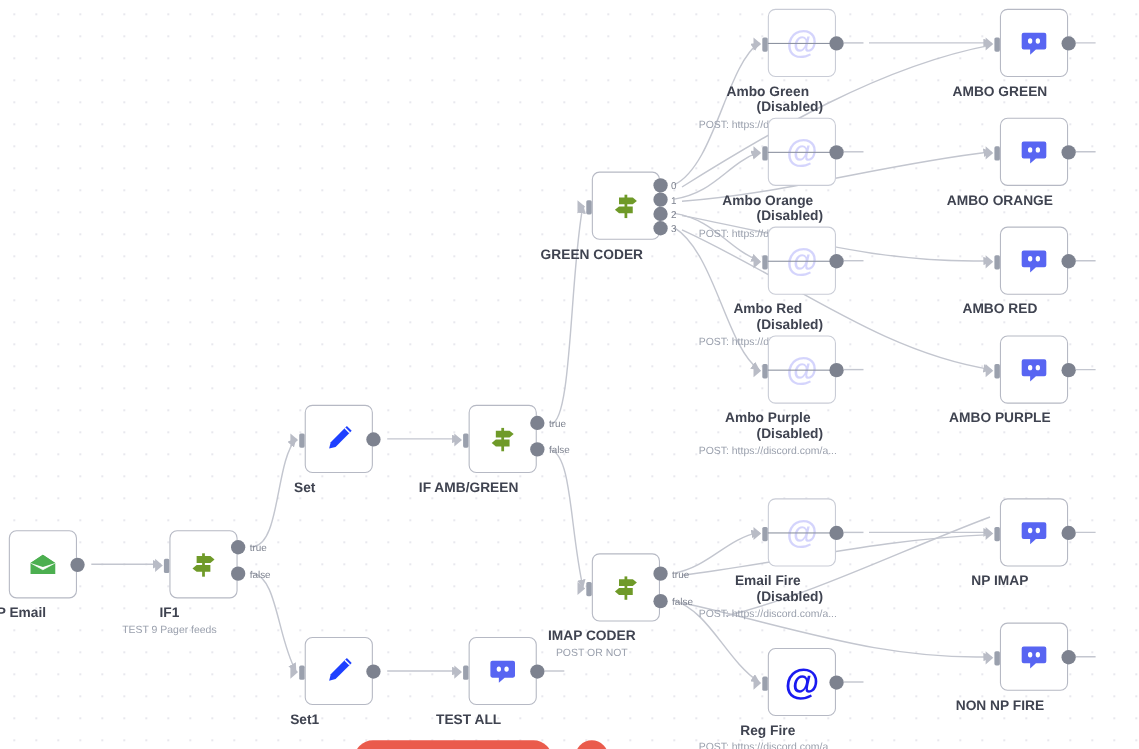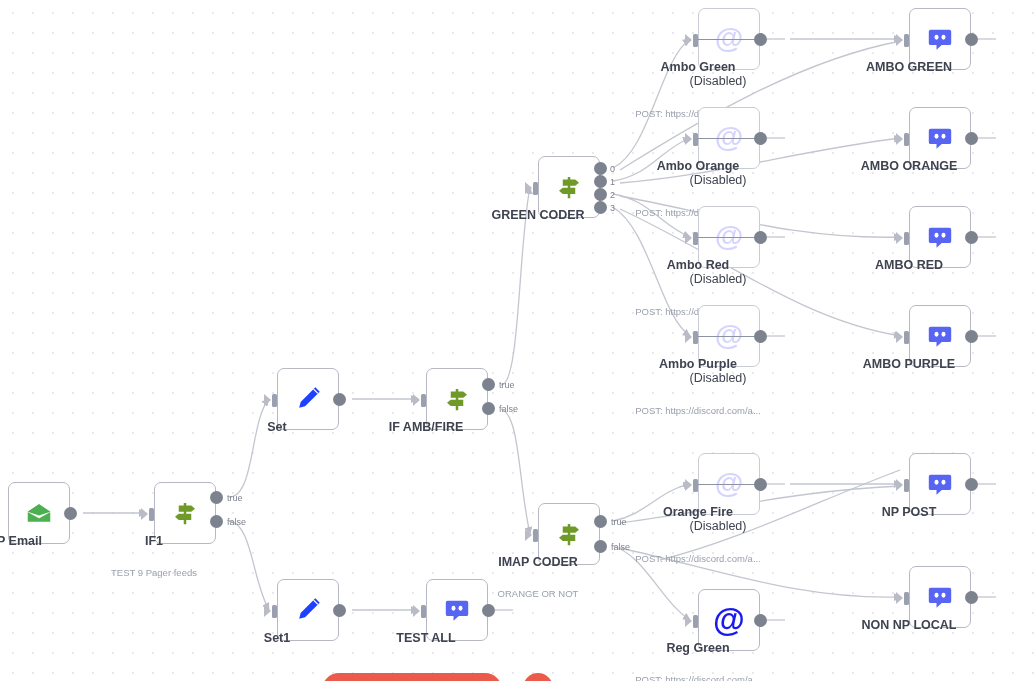--- a/index.html
+++ b/index.html
@@ -68,33 +68,33 @@
   }
   .plus-btn::before, .plus-btn::after {
     content: ""; position: absolute; background: #7d828f;
   }
   .plus-btn::before { left: 3.2px; top: 6.9px; width: 8.5px; height: 1.4px; }
   .plus-btn::after  { top: 3.2px; left: 6.9px; height: 8.5px; width: 1.4px; }
 
   
   .nlabel {
     position: absolute; left: 50%; transform: translateX(-50%);
-    top: 52px; text-align: center; white-space: nowrap;
+    top: 68px; text-align: center; white-space: nowrap;
     font-size: 12.5px; color: #3f4350; font-weight: 600; line-height: 14px;
   }
   .nlabel.two-line { white-space: nowrap; }
   .nsub {
     position: absolute; left: 50%; transform: translateX(-50%);
     text-align: center; white-space: nowrap;
     font-size: 9.5px; color: #9aa0ad; line-height: 11px;
   }
   .nsub.one { top: 85px; }
   .nsub.two { top: 100px; }
 
-  .disabled-tag { display: block; font-weight: 400; margin-left: 40px; }
+  .disabled-tag { display: block; font-weight: 700; margin-left: 40px; }
 
   
   .strike {
     position: absolute; left: 0px; top: 30.5px;
     width: 62px; height: 1.4px; background: #8d93a1;
   }
 
   
   #bottom-pill {
     position: absolute; border-radius: 18px; background: #ea5b4c;
@@ -240,21 +240,21 @@
           <rect x="11" y="4" width="2" height="17" fill="#6f9a28"></rect>
           <path d="M7 6 h10 l3 2.5 l-3 2.5 H7 Z" fill="#6f9a28"></path>
           <path d="M17 12.5 H7 l-3 2.5 l3 2.5 h10 Z" fill="#6f9a28"></path>
         </svg>
       </span>
     </div>
     <div class="out-dot" style="left:56px; top:10px;"></div>
     <div class="out-label" style="left:73px; top:12px;">true</div>
     <div class="out-dot" style="left:56px; top:34px;"></div>
     <div class="out-label" style="left:73px; top:36px;">false</div>
-    <div class="nlabel">IF AMB/FIRE</div>
+    <div class="nlabel">IF AMB/GREEN</div>
   </div>
 
   <div class="node" style="left:277px; top:579px;">
     <div class="in-arrow"></div>
     <div class="in-port"></div>
     <div class="box">
       <span class="glyph">
         <svg width="32" height="32" viewBox="0 0 24 24">
           <path d="M17.5 3.2 l3.3 3.3 l-11 11 l-4.4 1.1 l1.1 -4.4 Z" fill="#1e40ff"></path>
           <path d="M16.2 4.6 l3.2 3.2" stroke="#ffffff" stroke-width="1" fill="none"></path>
@@ -315,21 +315,21 @@
           <path d="M7 6 h10 l3 2.5 l-3 2.5 H7 Z" fill="#6f9a28"></path>
           <path d="M17 12.5 H7 l-3 2.5 l3 2.5 h10 Z" fill="#6f9a28"></path>
         </svg>
       </span>
     </div>
     <div class="out-dot" style="left:56px; top:12px;"></div>
     <div class="out-label" style="left:73px; top:14px;">true</div>
     <div class="out-dot" style="left:56px; top:37px;"></div>
     <div class="out-label" style="left:73px; top:39px;">false</div>
     <div class="nlabel">IMAP CODER</div>
-    <div class="nsub one">ORANGE OR NOT</div>
+    <div class="nsub one">POST OR NOT</div>
   </div>
 
   <div class="node disabled" style="left:698px; top:8px;">
     <div class="in-arrow"></div>
     <div class="in-port"></div>
     <div class="box">
       <span class="glyph">
         <svg width="32" height="32" viewBox="0 0 24 24">
           <text x="12" y="19" font-size="22" font-family="'Liberation Sans',sans-serif" font-weight="700" fill="#1a1af0" text-anchor="middle">@</text>
         </svg>
@@ -412,39 +412,39 @@
       <span class="glyph">
         <svg width="32" height="32" viewBox="0 0 24 24">
           <text x="12" y="19" font-size="22" font-family="'Liberation Sans',sans-serif" font-weight="700" fill="#1a1af0" text-anchor="middle">@</text>
         </svg>
       </span>
     </div>
     <div class="strike"></div>
     <div class="out-dot o-single"></div>
 
     <div class="nlabel two-line">
-      <span>Orange Fire</span>
+      <span>Email Fire</span>
       <span class="disabled-tag">(Disabled)</span>
     </div>
     <div class="nsub two">POST: https://discord.com/a...</div>
   </div>
 
   <div class="node" style="left:698px; top:589px;">
     <div class="in-arrow"></div>
     <div class="in-port"></div>
     <div class="box">
       <span class="glyph">
         <svg width="38" height="38" viewBox="0 0 24 24">
           <text x="12" y="19.5" font-size="23" font-family="'Liberation Sans',sans-serif" font-weight="700" fill="#1a1af0" text-anchor="middle">@</text>
         </svg>
       </span>
     </div>
     <div class="out-dot o-single"></div>
 
-    <div class="nlabel">Reg Green</div>
+    <div class="nlabel">Reg Fire</div>
     <div class="nsub one">POST: https://discord.com/a...</div>
   </div>
 
   <div class="node" style="left:909px; top:8px;">
     <div class="in-arrow"></div>
     <div class="in-port"></div>
     <div class="box">
       <span class="glyph">
         <svg width="28" height="28" viewBox="0 0 24 24">
           <path d="M4 4 h16 a1.6 1.6 0 0 1 1.6 1.6 v10 a1.6 1.6 0 0 1 -1.6 1.6 h-6.5 l-4.5 4 v-4 H4 a1.6 1.6 0 0 1 -1.6 -1.6 v-10 A1.6 1.6 0 0 1 4 4 Z" fill="#5865f2"></path>
@@ -516,36 +516,36 @@
       <span class="glyph">
         <svg width="28" height="28" viewBox="0 0 24 24">
           <path d="M4 4 h16 a1.6 1.6 0 0 1 1.6 1.6 v10 a1.6 1.6 0 0 1 -1.6 1.6 h-6.5 l-4.5 4 v-4 H4 a1.6 1.6 0 0 1 -1.6 -1.6 v-10 A1.6 1.6 0 0 1 4 4 Z" fill="#5865f2"></path>
           <ellipse cx="9" cy="10.5" rx="1.7" ry="2.1" fill="#ffffff"></ellipse>
           <ellipse cx="15" cy="10.5" rx="1.7" ry="2.1" fill="#ffffff"></ellipse>
         </svg>
       </span>
     </div>
     <div class="out-dot o-single"></div>
 
-    <div class="nlabel">NP POST</div>
+    <div class="nlabel">NP IMAP</div>
   </div>
 
   <div class="node" style="left:909px; top:566px;">
     <div class="in-arrow"></div>
     <div class="in-port"></div>
     <div class="box">
       <span class="glyph">
         <svg width="28" height="28" viewBox="0 0 24 24">
           <path d="M4 4 h16 a1.6 1.6 0 0 1 1.6 1.6 v10 a1.6 1.6 0 0 1 -1.6 1.6 h-6.5 l-4.5 4 v-4 H4 a1.6 1.6 0 0 1 -1.6 -1.6 v-10 A1.6 1.6 0 0 1 4 4 Z" fill="#5865f2"></path>
           <ellipse cx="9" cy="10.5" rx="1.7" ry="2.1" fill="#ffffff"></ellipse>
           <ellipse cx="15" cy="10.5" rx="1.7" ry="2.1" fill="#ffffff"></ellipse>
         </svg>
       </span>
     </div>
     <div class="out-dot o-single"></div>
 
-    <div class="nlabel">NON NP LOCAL</div>
+    <div class="nlabel">NON NP FIRE</div>
   </div>
 
   <div id="bottom-pill" style="left:322px; top:673px; width:180px; height:34px;"></div>
   <div id="bottom-circle" style="left:523px; top:673px; width:30px; height:30px;"></div>
 
 </div>
 
 </body></html>

